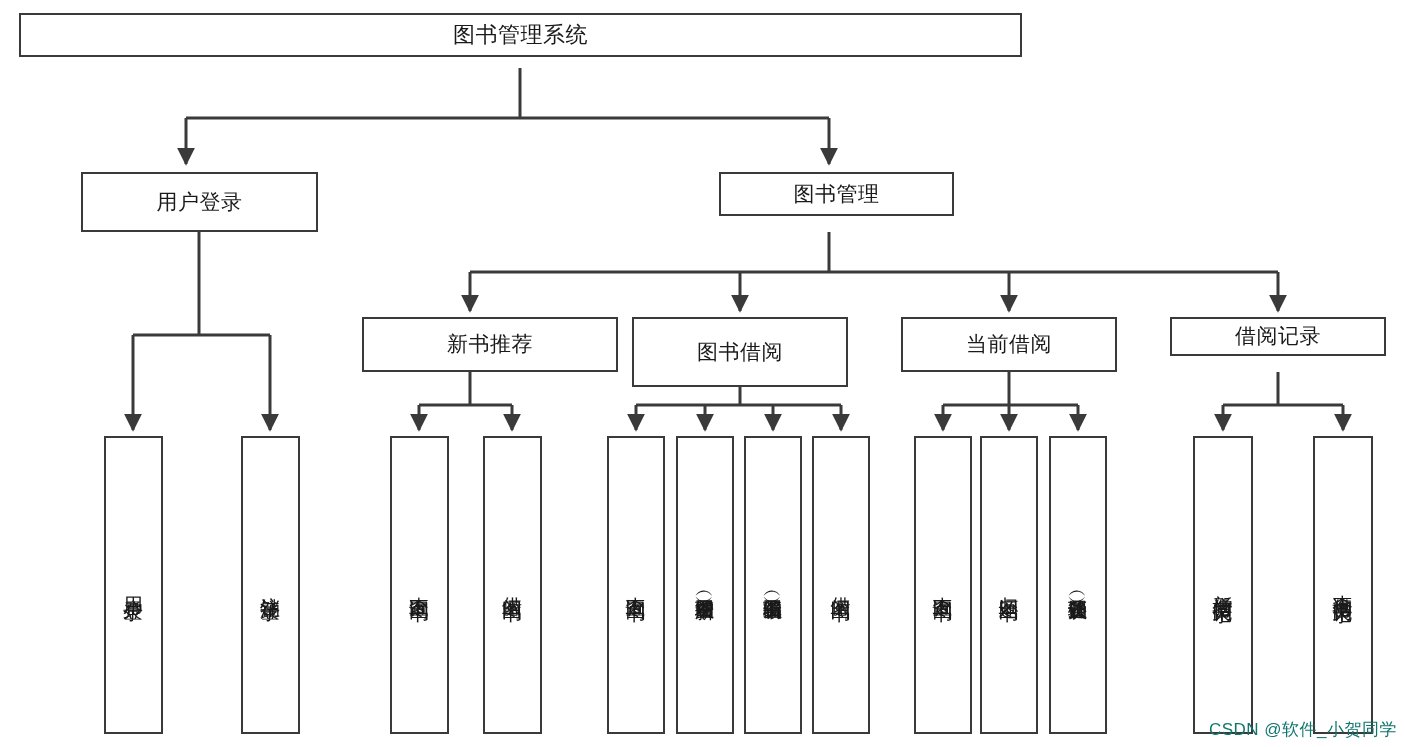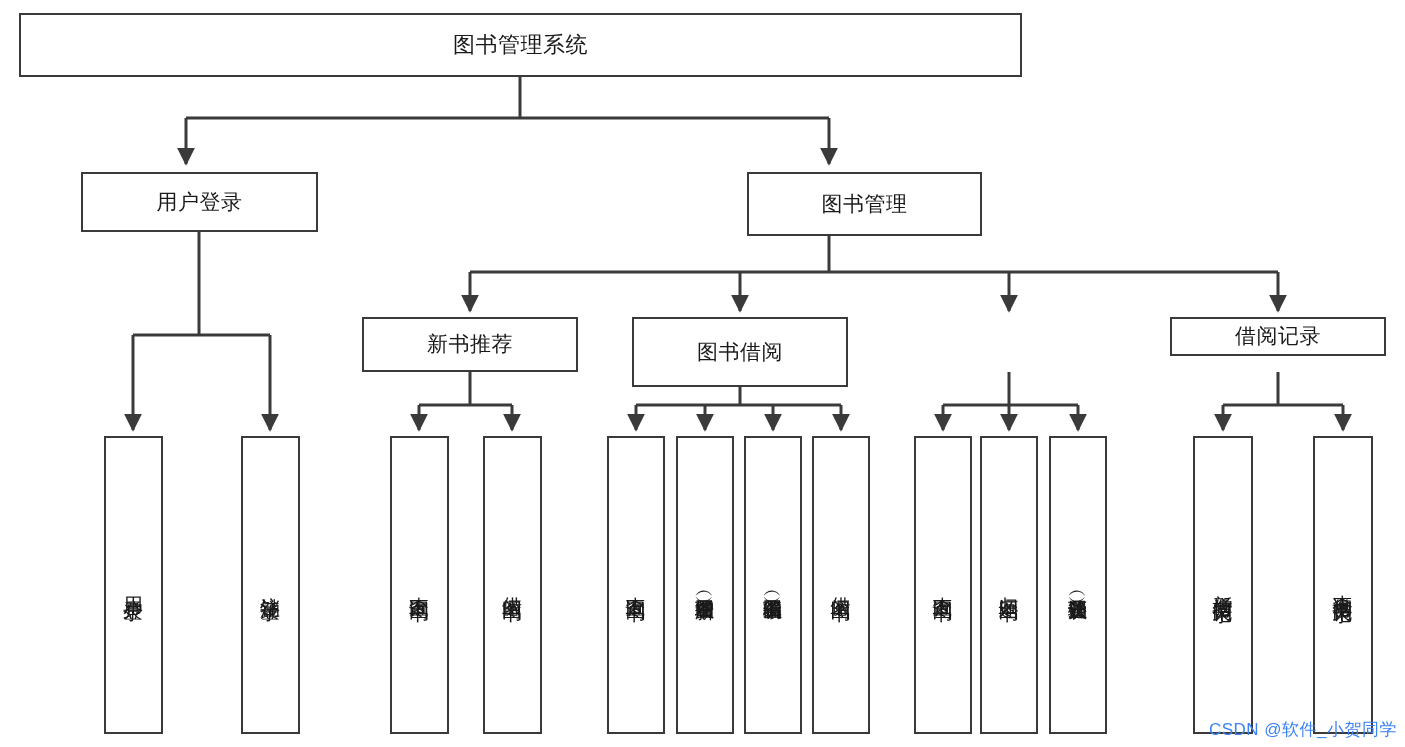--- a/index.html
+++ b/index.html
@@ -55,21 +55,21 @@
   }
   .node.vert.tight {
     letter-spacing: 0px;
     font-size: 19px;
   }
   .watermark {
     position: absolute;
     right: 8px;
     bottom: 6px;
     font-size: 17px;
-    color: #3b82f6;
+    color: #0f766e;
     letter-spacing: 0.5px;
     white-space: nowrap;
   }
 </style>
 </head>
 <body>
 
 <div id="canvas">
 
   <svg id="wires" viewBox="0 0 1405 747" width="1405" height="747">
@@ -115,27 +115,28 @@
       <path d="M 1009 405 L 1009 430" marker-end="url(#arrow)"></path>
       <path d="M 1078 405 L 1078 430" marker-end="url(#arrow)"></path>
 
       <path d="M 1278 372 L 1278 405"></path>
       <path d="M 1223 405 L 1343 405"></path>
       <path d="M 1223 405 L 1223 430" marker-end="url(#arrow)"></path>
       <path d="M 1343 405 L 1343 430" marker-end="url(#arrow)"></path>
     </g>
   </svg>
 
-  <div class="node horiz root" style="left:19px; top:13px; width:1003px; height:64px;">图书管理系统</div>
+  <div class="node horiz root" style="left:19px; top:13px; width:1003px; height:44px;">图书管理系统</div>
 
   <div class="node horiz" style="left:81px; top:172px; width:237px; height:60px;">用户登录</div>
-  <div class="node horiz" style="left:747px; top:172px; width:235px; height:64px;">图书管理</div>
+  <div class="node horiz" style="left:719px; top:172px; width:235px; height:44px;">图书管理</div>
 
-  <div class="node horiz" style="left:362px; top:317px; width:216px; height:55px;">新书推荐</div>
+  <div class="node horiz" style="left:362px; top:317px; width:256px; height:55px;">新书推荐</div>
   <div class="node horiz" style="left:632px; top:317px; width:216px; height:70px;">图书借阅</div>
+  <div class="node horiz" style="left:901px; top:317px; width:216px; height:55px;">当前借阅</div>
   <div class="node horiz" style="left:1170px; top:317px; width:216px; height:39px;">借阅记录</div>
 
   <div class="node vert" style="left:104px; top:436px; width:59px; height:298px;">用户登录</div>
   <div class="node vert" style="left:241px; top:436px; width:59px; height:298px;">注销登录</div>
 
   <div class="node vert" style="left:390px; top:436px; width:59px; height:298px;">查询图书</div>
   <div class="node vert" style="left:483px; top:436px; width:59px; height:298px;">借阅图书</div>
 
   <div class="node vert" style="left:607px; top:436px; width:58px; height:298px;">查询图书</div>
   <div class="node vert tight" style="left:676px; top:436px; width:58px; height:298px;">新增图书（管理员）</div>

